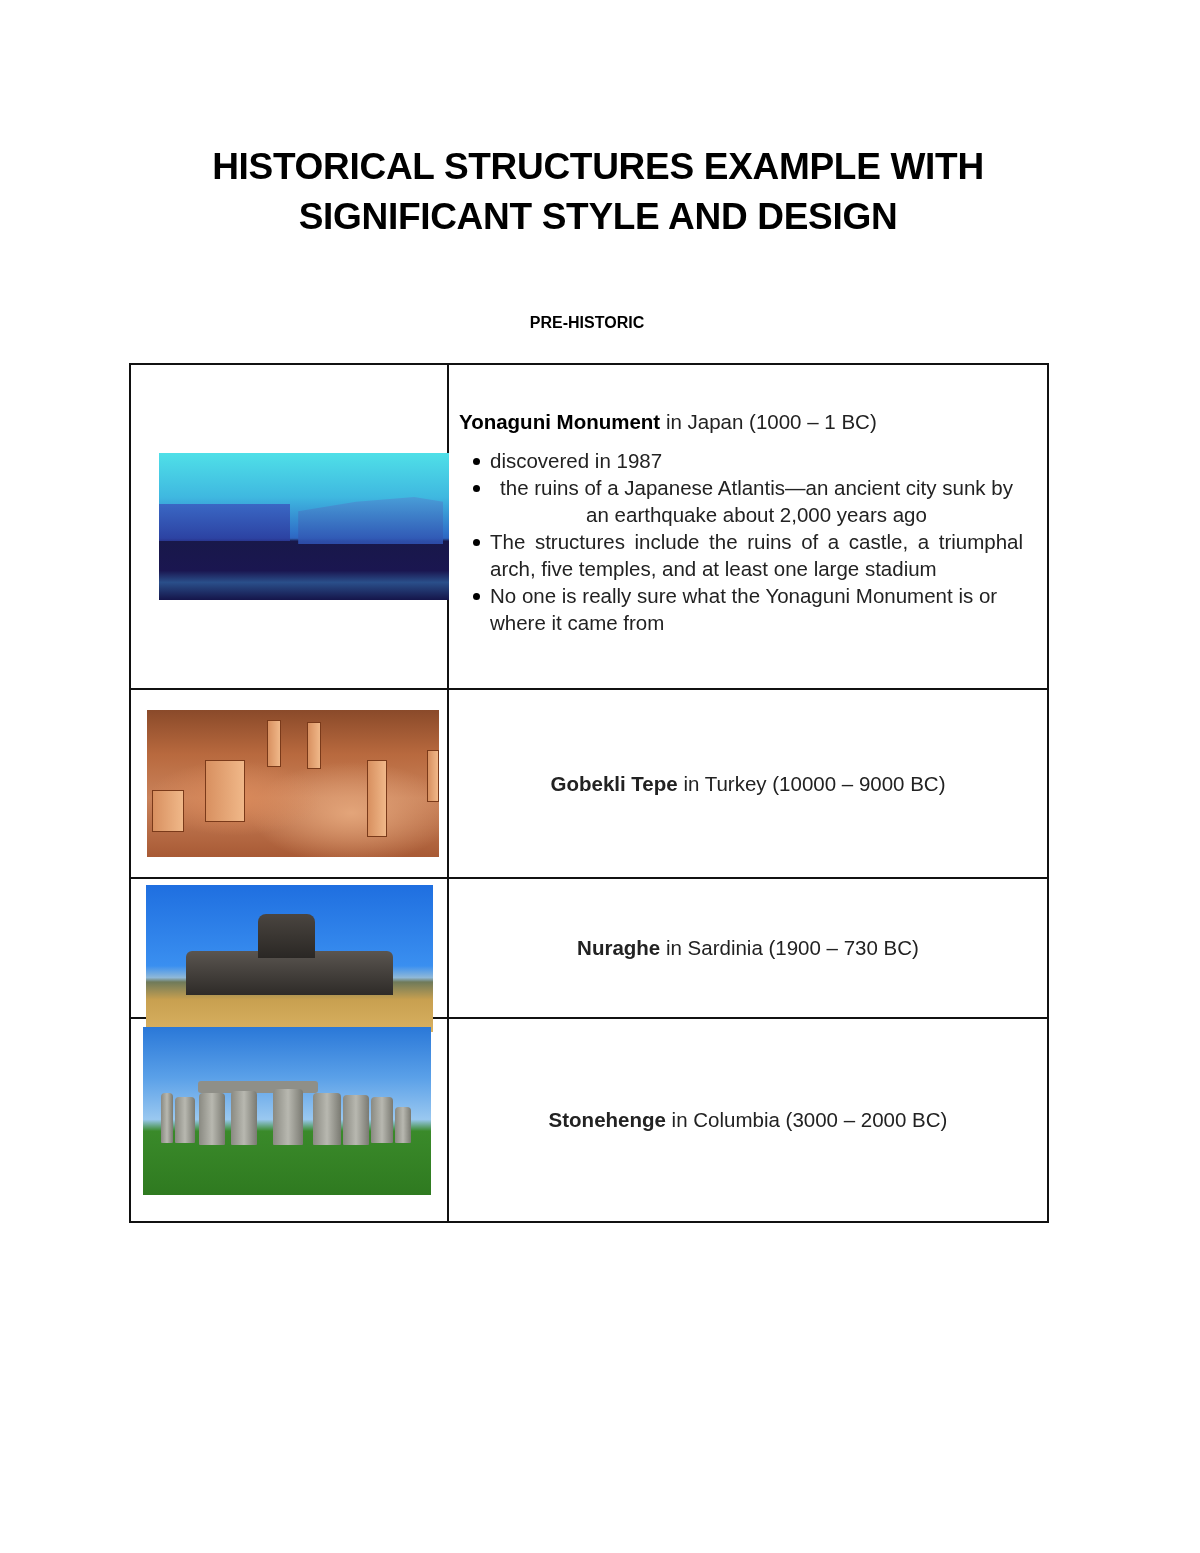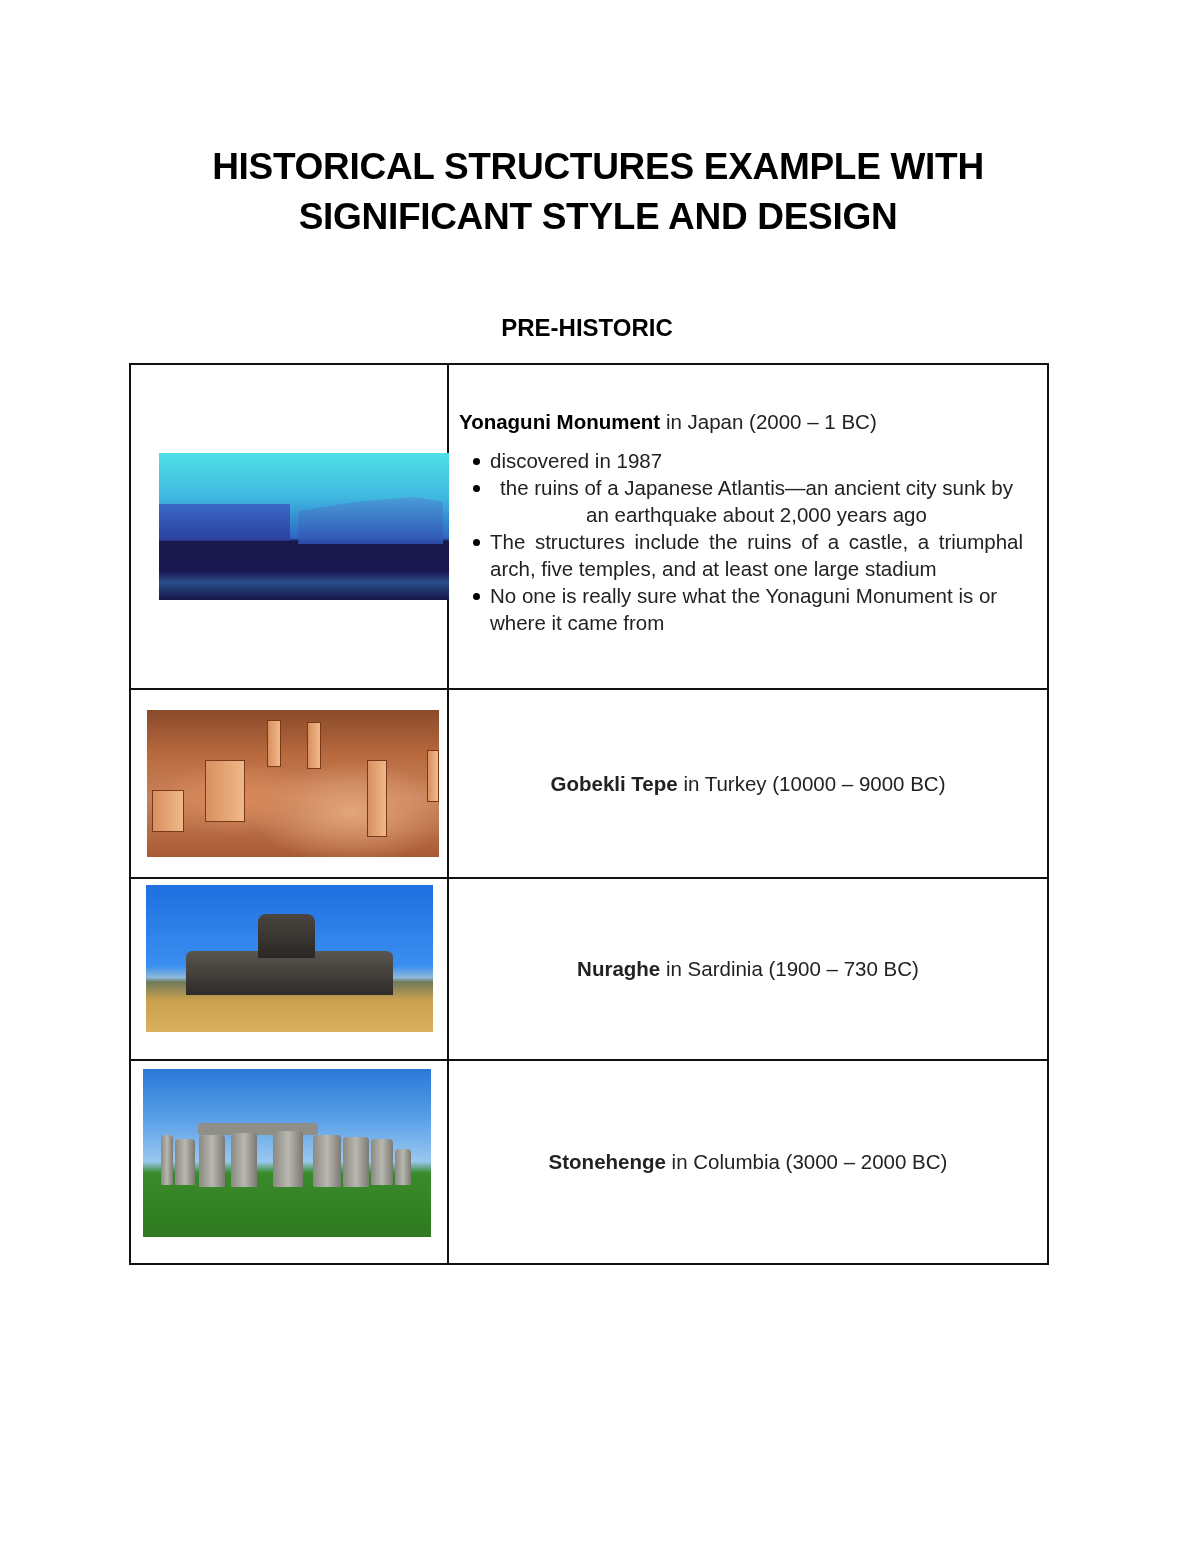--- a/index.html
+++ b/index.html
@@ -1,18 +1,18 @@
 <!DOCTYPE html>
 <html><head>
 <meta charset="utf-8">
 <style>
   html, body { margin:0; padding:0; background:#ffffff; }
   body { width:1200px; height:1553px; position:relative; font-family:"Liberation Sans", sans-serif; color:#000; overflow:hidden; }
   .title { position:absolute; left:0; width:1196px; top:142px; text-align:center; font-weight:bold; font-size:37px; line-height:50px; letter-spacing:-0.3px; }
-  .section { position:absolute; left:0; width:1174px; top:314px; text-align:center; font-weight:bold; font-size:24px; }
+  .section { position:absolute; left:0; width:1174px; top:314px; text-align:center; font-weight:bold; font-size:16px; }
   table.grid { position:absolute; left:129px; top:363px; border-collapse:collapse; table-layout:fixed; width:918px; }
   table.grid td { border:2.5px solid #111; padding:0; vertical-align:middle; }
   td.imgcell { width:316px; position:relative; }
   td.textcell { width:598px; font-size:20.5px; color:#222; }
   .desc { padding:0 12px 0 10px; line-height:27px; }
   .desc b { color:#000; }
   .desc ul { margin:12px; padding:0; list-style:none; }
   .desc li { position:relative; padding-left:19px; text-align:justify; }
   .desc li::before { content:""; position:absolute; left:2px; top:11px; width:7px; height:7px; border-radius:50%; background:#000; }
   .center { text-align:center; }
@@ -50,21 +50,21 @@
   <tbody>
       <tr style="height:325px;">
     <td class="imgcell">
       <div class="photo yonaguni" style="left:28px; top:88px; width:290px; height:147px;">
         <div class="step1"></div>
             <div class="step2"></div>
       </div>
     </td>
     <td class="textcell">
       <div class="desc" style="padding-top:2px;">
-        <div style="width:420px;"><b>Yonaguni Monument</b><span> in Japan (2000 – 1 BC)</span></div>
+        <div style="width:420px;"><b>Yonaguni Monument</b><span> in Japan (1000 – 1 BC)</span></div>
         <ul>
           <li>discovered in 1987</li>
           <li style="text-align:center;">the ruins of a Japanese Atlantis—an ancient city sunk by an earthquake about 2,000 years ago</li>
           <li>The structures include the ruins of a castle, a triumphal arch, five temples, and at least one large stadium</li>
           <li style="text-align:left;">No one is really sure what the Yonaguni Monument is or where it came from</li>
         </ul>
       </div>
     </td>
   </tr>
 
@@ -77,21 +77,21 @@
         <div class="p" style="left:220px; top:50px; width:18px; height:75px;"></div>
         <div class="p" style="left:280px; top:40px; width:10px; height:50px;"></div>
         <div class="p" style="left:5px; top:80px; width:30px; height:40px;"></div>
       </div>
     </td>
     <td class="textcell center">
       <b>Gobekli Tepe</b><span> in Turkey (10000 – 9000 BC)</span>
     </td>
   </tr>
 
-  <tr style="height:182px;margin-left:8px;">
+  <tr style="height:140px;margin-left:8px;">
     <td class="imgcell">
       <div class="photo nuraghe" style="left:15px; top:6px; width:287px; height:147px;">
         <div class="base"></div>
             <div class="tower"></div>
       </div>
     </td>
     <td class="textcell center">
       <b>Nuraghe</b><span> in Sardinia (1900 – 730 BC)</span>
     </td>
   </tr>

